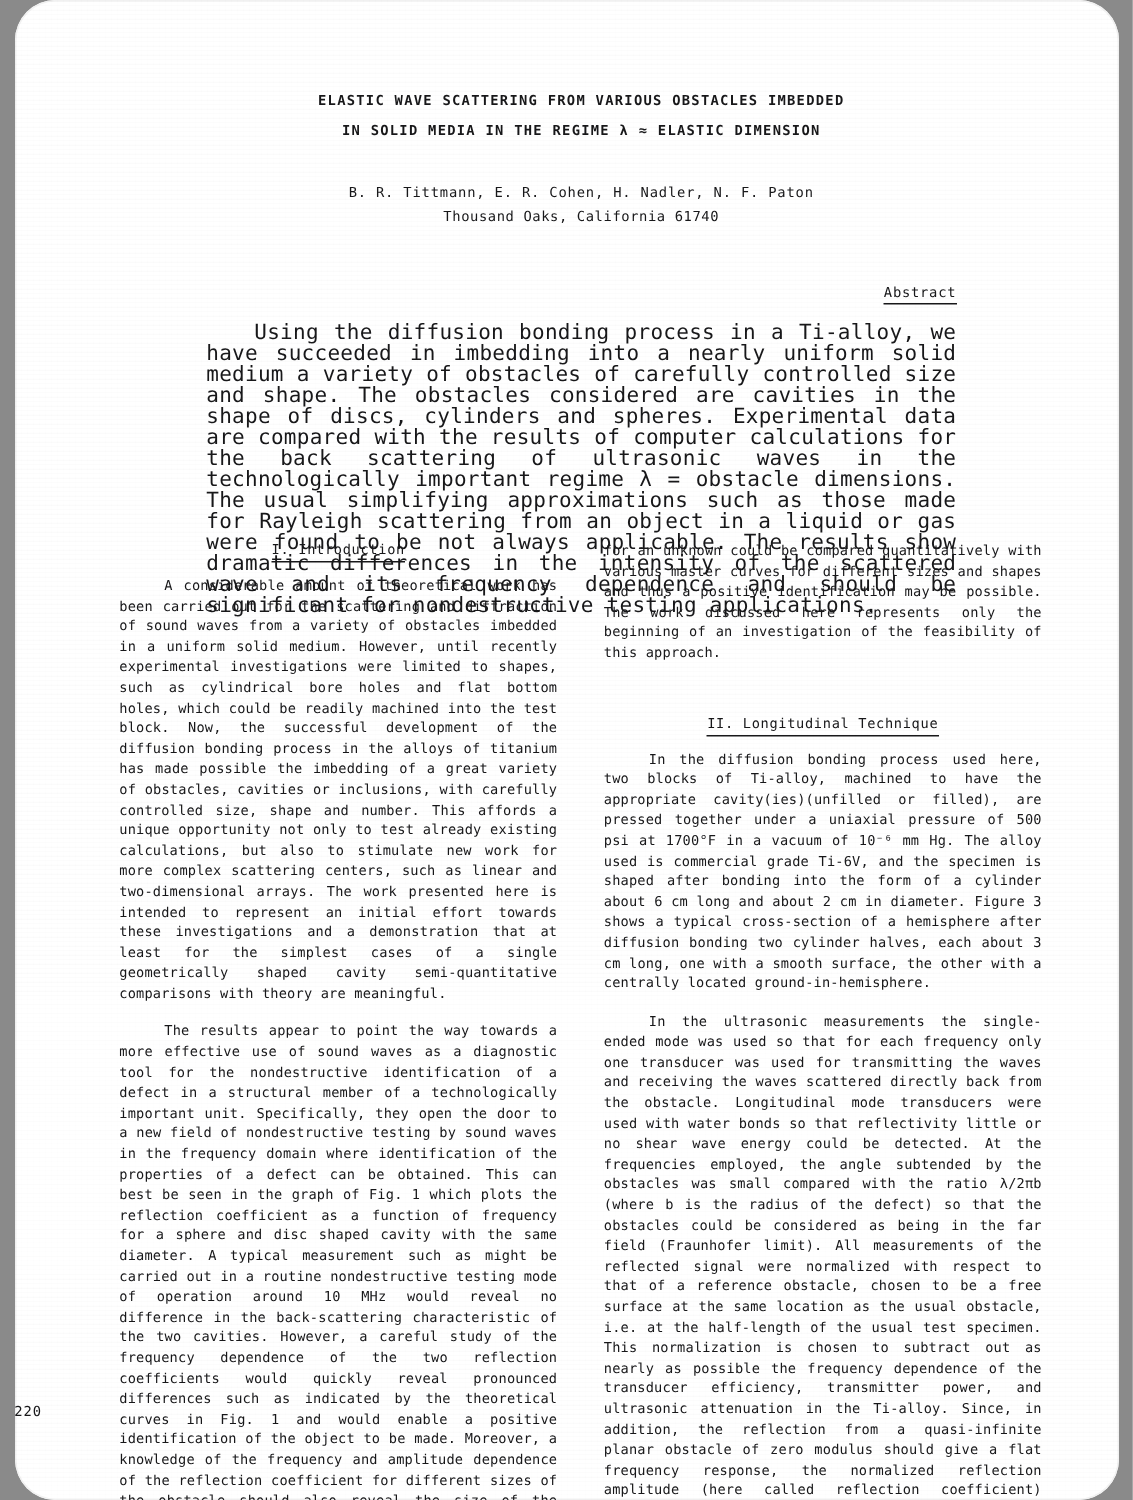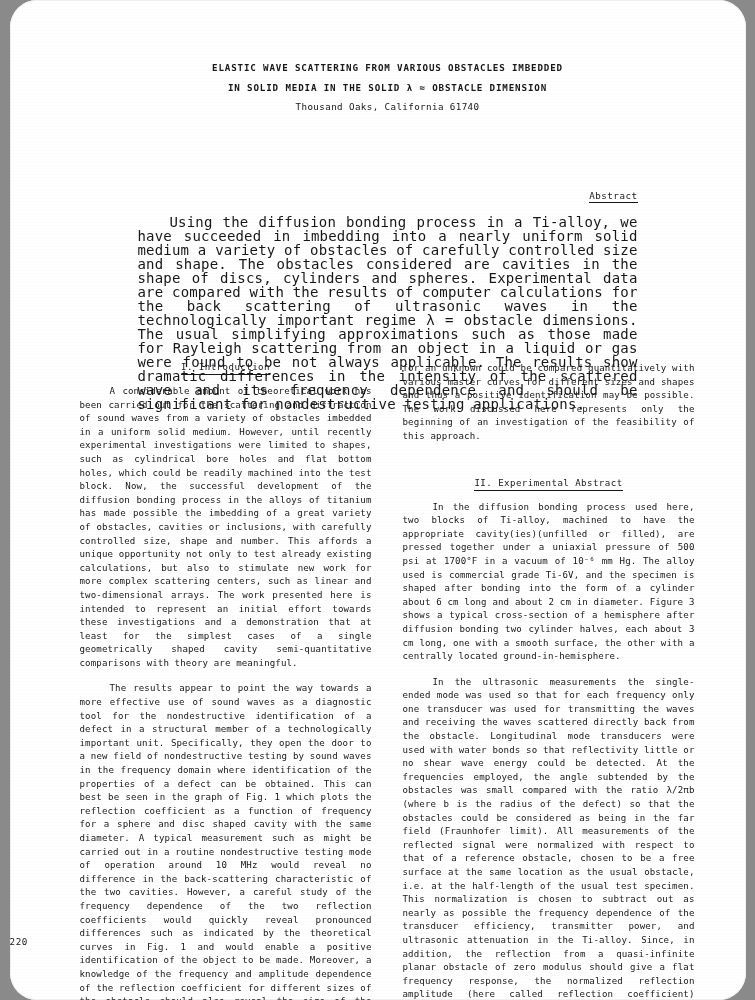--- a/index.html
+++ b/index.html
@@ -137,21 +137,22 @@
   }
 </style>
 </head>
 <body>
 
 <div class="page">
   <div class="content">
 
     <div class="masthead">
       <div class="title-line">ELASTIC WAVE SCATTERING FROM VARIOUS OBSTACLES IMBEDDED</div>
-      <div class="title-line">IN SOLID MEDIA IN THE SOLID λ ≈ OBSTACLE DIMENSION</div>
+      <div class="title-line">IN SOLID MEDIA IN THE REGIME λ ≈ ELASTIC DIMENSION</div>
+      <div class="authors">B. R. Tittmann, E. R. Cohen, H. Nadler, N. F. Paton</div>
       <div class="affil" style="margin-top:2px;">Thousand Oaks, California 61740</div>
     </div>
 
     <div class="abstract-block">
       <div class="abstract-head">
         <span>Abstract</span>
       </div>
       <div class="abstract-body">
         <span class="indent"></span><span>Using the diffusion bonding process in a Ti-alloy, we have succeeded in imbedding into a nearly uniform solid medium a variety of obstacles of carefully controlled size and shape.  The obstacles considered are cavities in the shape of discs, cylinders and spheres.  Experimental data are compared with the results of computer calculations for the back scattering of ultrasonic waves in the technologically important regime λ = obstacle dimensions.  The usual simplifying approximations such as those made for Rayleigh scattering from an object in a liquid or gas were found to be not always applicable.  The results show dramatic differences in the intensity of the scattered wave and its frequency dependence and should be significant for nondestructive testing applications.</span>
       </div>
@@ -170,21 +171,21 @@
           <span class="indent"></span><span>The results appear to point the way towards a more effective use of sound waves as a diagnostic tool for the nondestructive identification of a defect in a structural member of a technologically important unit. Specifically, they open the door to a new field of nondestructive testing by sound waves in the frequency domain where identification of the properties of a defect can be obtained.  This can best be seen in the graph of Fig. 1 which plots the reflection coefficient as a function of frequency for a sphere and disc shaped cavity with the same diameter.  A typical measurement such as might be carried out in a routine nondestructive testing mode of operation around 10 MHz would reveal no difference in the back-scattering characteristic of the two cavities.  However, a careful study of the frequency dependence of the two reflection coefficients would quickly reveal pronounced differences such as indicated by the theoretical curves in Fig. 1 and would enable a positive identification of the object to be made.  Moreover, a knowledge of the frequency and amplitude dependence of the reflection coefficient for different sizes of the obstacle should also reveal the size of the unknown, as exemplified by the theoretical curves of Fig. 2.  Once full confidence has been established in the theoretical curves by detailed experimental verification, the data obtained</span>
         </p>
       </div>
 
       <div class="col">
         <p class="body">
           <span>for an unknown could be compared quantitatively with various master curves for different sizes and shapes and thus a positive identification may be possible. The work discussed here represents only the beginning of an investigation of the feasibility of this approach.</span>
         </p>
         <div class="spacer-head"></div>
         <div class="sec-head">
-          <span>II.  Experimental Abstract</span>
+          <span>II.  Longitudinal Technique</span>
         </div>
         <p class="body">
           <span class="indent"></span><span>In the diffusion bonding process used here, two blocks of Ti-alloy, machined to have the appropriate cavity(ies)(unfilled or filled), are pressed together under a uniaxial pressure of 500 psi at 1700°F in a vacuum of 10⁻⁶ mm Hg.  The alloy used is commercial grade Ti-6V, and the specimen is shaped after bonding into the form of a cylinder about 6 cm long and about 2 cm in diameter.  Figure 3 shows a typical cross-section of a hemisphere after diffusion bonding two cylinder halves, each about 3 cm long, one with a smooth surface, the other with a centrally located ground-in-hemisphere.</span>
         </p>
         <p class="body">
           <span class="indent"></span><span>In the ultrasonic measurements the single-ended mode was used so that for each frequency only one transducer was used for transmitting the waves and receiving the waves scattered directly back from the obstacle.  Longitudinal mode transducers were used with water bonds so that reflectivity little or no shear wave energy could be detected.  At the frequencies employed, the angle subtended by the obstacles was small compared with the ratio λ/2πb (where b is the radius of the defect) so that the obstacles could be considered as being in the far field (Fraunhofer limit).  All measurements of the reflected signal were normalized with respect to that of a reference obstacle, chosen to be a free surface at the same location as the usual obstacle, i.e. at the half-length of the usual test specimen.  This normalization is chosen to subtract out as nearly as possible the frequency dependence of the transducer efficiency, transmitter power, and ultrasonic attenuation in the Ti-alloy.  Since, in addition, the reflection from a quasi-infinite planar obstacle of zero modulus should give a flat frequency response, the normalized reflection amplitude (here called reflection coefficient) should be characteristic of the obstacle's frequency dependence only.  Studies with samples having no built-in defects, show that the diffusion bond by itself has reflections of the same order of amplitude as the</span>
         </p>
       </div>
     </div>
 

